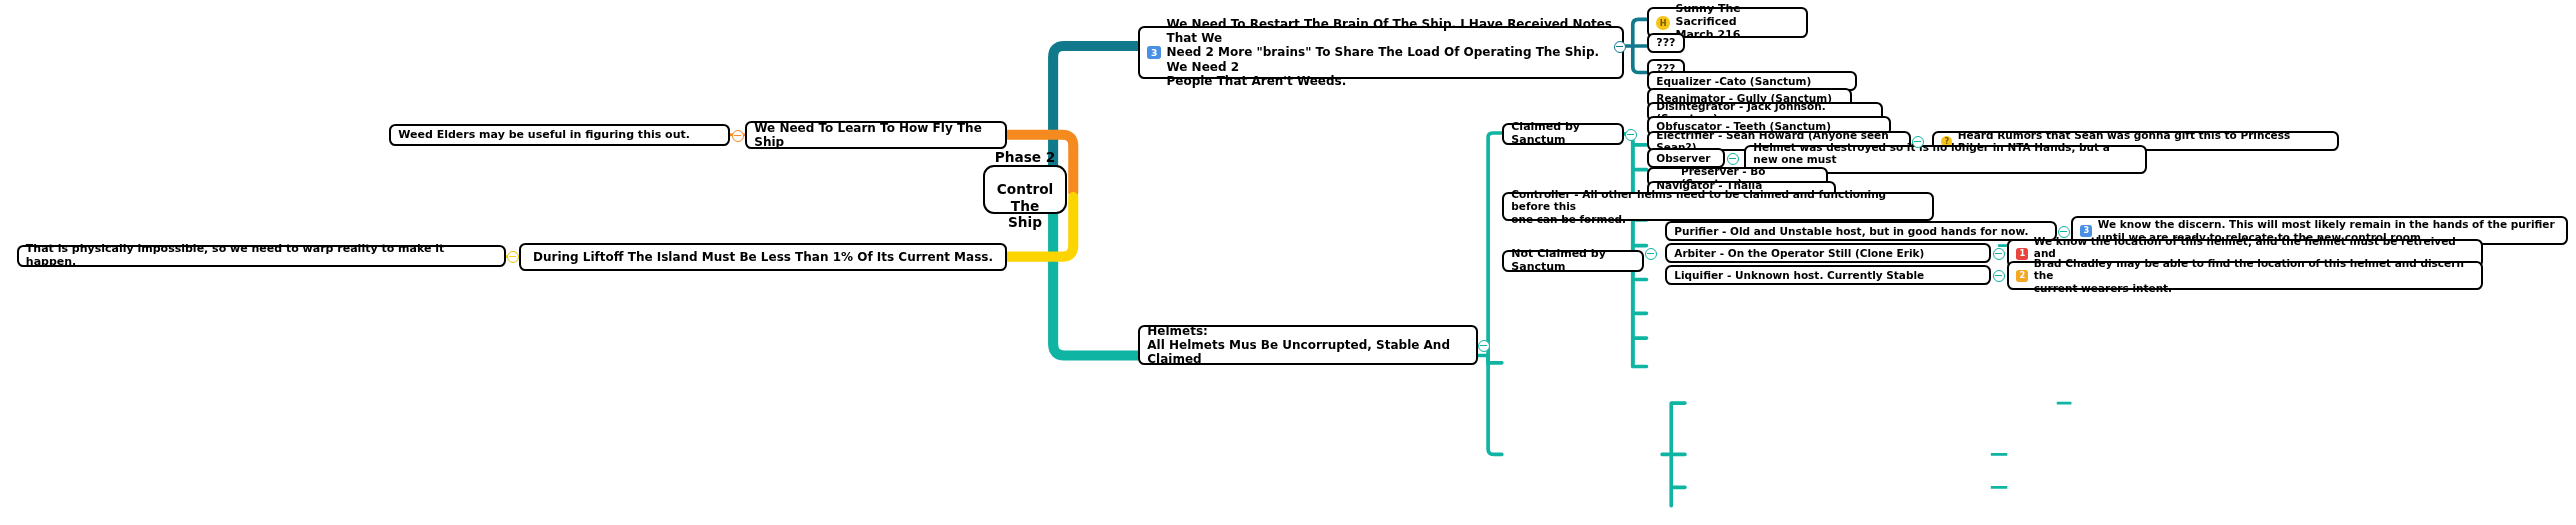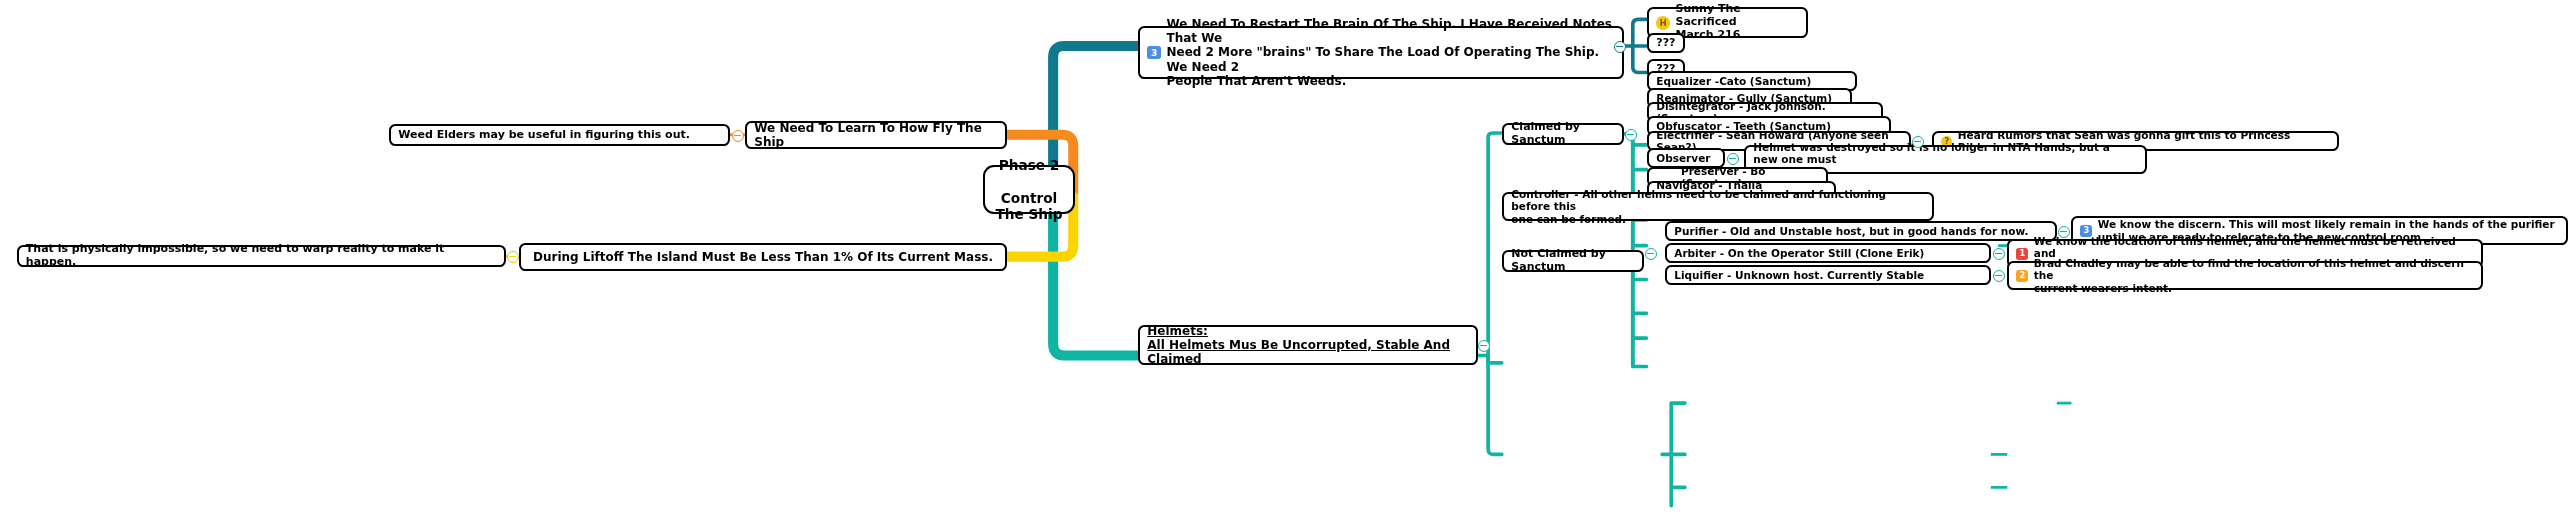--- a/index.html
+++ b/index.html
@@ -115,21 +115,21 @@
              M1825 440 L1825 552
              M1825 440 L1840 440
              M1825 496 L1840 496
              M1825 532 L1840 532" fill="none" stroke="#0fb4a3" stroke-width="4" stroke-linecap="round"></path>
 
     <path d="M2246 440 L2262 440" fill="none" stroke="#0fb4a3" stroke-width="3"></path>
     <path d="M2174 496 L2192 496" fill="none" stroke="#0fb4a3" stroke-width="3"></path>
     <path d="M2174 532 L2192 532" fill="none" stroke="#0fb4a3" stroke-width="3"></path>
   </svg>
 
-  <div class="node root" style="left:983px; top:165px; width:92px; height:49px;">
+  <div class="node root" style="left:983px; top:165px; width:84px; height:49px;">
     <span style="text-align:center;">
       <span class="txt">Phase 2</span>
       <span class="txt">Control The Ship</span>
     </span>
   </div>
 
   <div class="node" style="left:1138px; top:26px; width:486px; height:53px; font-size:12px;">
     <span class="badge" style="background:#4a90e2;">3</span>
     <span class="txt">We Need To Restart The Brain Of The Ship. I Have Received Notes That We
 Need 2 More "brains" To Share The Load Of Operating The Ship. We Need 2
@@ -166,21 +166,21 @@
   <div class="node" style="left:519px; top:243px; width:488px; height:27.5px; font-size:12px;justify-content:center;">
     <span class="txt">During Liftoff The Island Must Be Less Than 1% Of Its Current Mass.</span>
   </div>
   <div class="collapse" style="left:512px; top:256px; margin-left:-5.5px; margin-top:-5.5px; color:#fcd400; border:1.5px solid #e8c200;">
     <i></i>
   </div>
   <div class="node" style="left:16.5px; top:245px; width:489px; height:22px; font-size:11px;">
     <span class="txt">That is physically impossible, so we need to warp reality to make it happen.</span>
   </div>
 
-  <div class="node" style="left:1138px; top:325px; width:340px; height:40px; font-size:12px;text-decoration:underline;">
+  <div class="node" style="left:1138px; top:325px; width:340px; height:40px; font-size:12px;">
     <span class="txt">Helmets:
 All Helmets Mus Be Uncorrupted, Stable And Claimed</span>
   </div>
   <div class="collapse" style="left:1483px; top:345px; margin-left:-5.5px; margin-top:-5.5px; color:#0fb4a3; border:1.5px solid #0fb4a3;">
     <i></i>
   </div>
 
   <div class="node" style="left:1502px; top:123px; width:122px; height:22px; font-size:11px;">
     <span class="txt">Claimed by Sanctum</span>
   </div>

